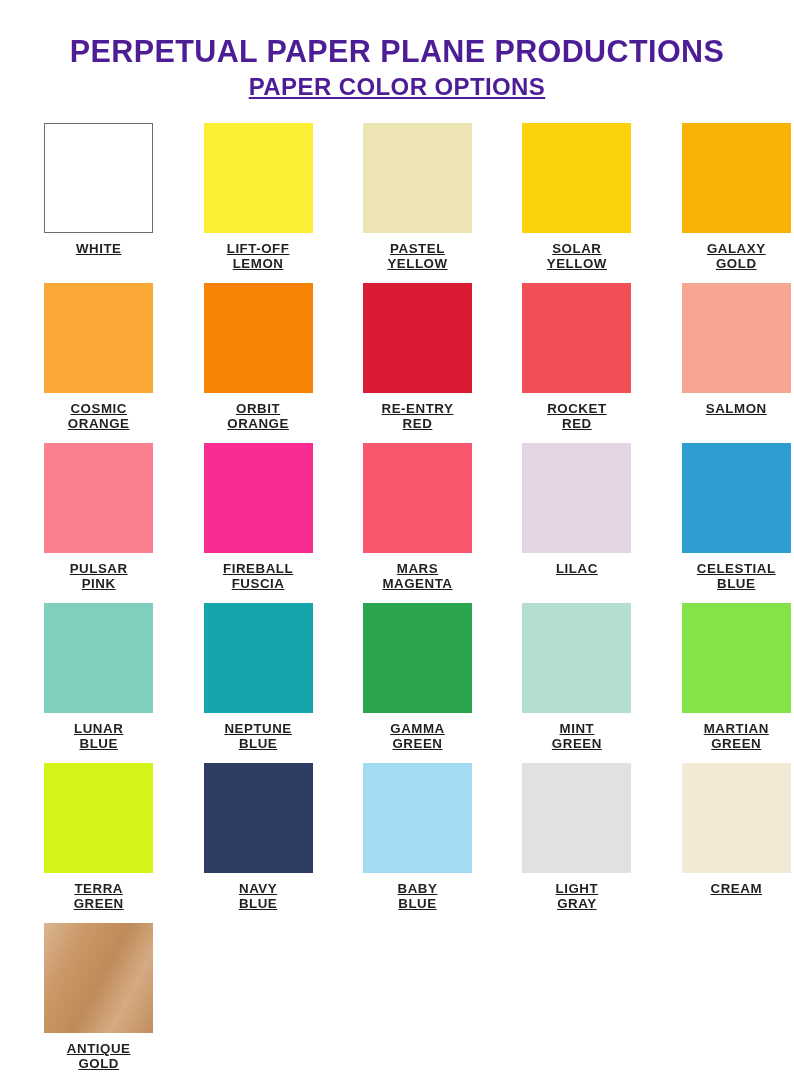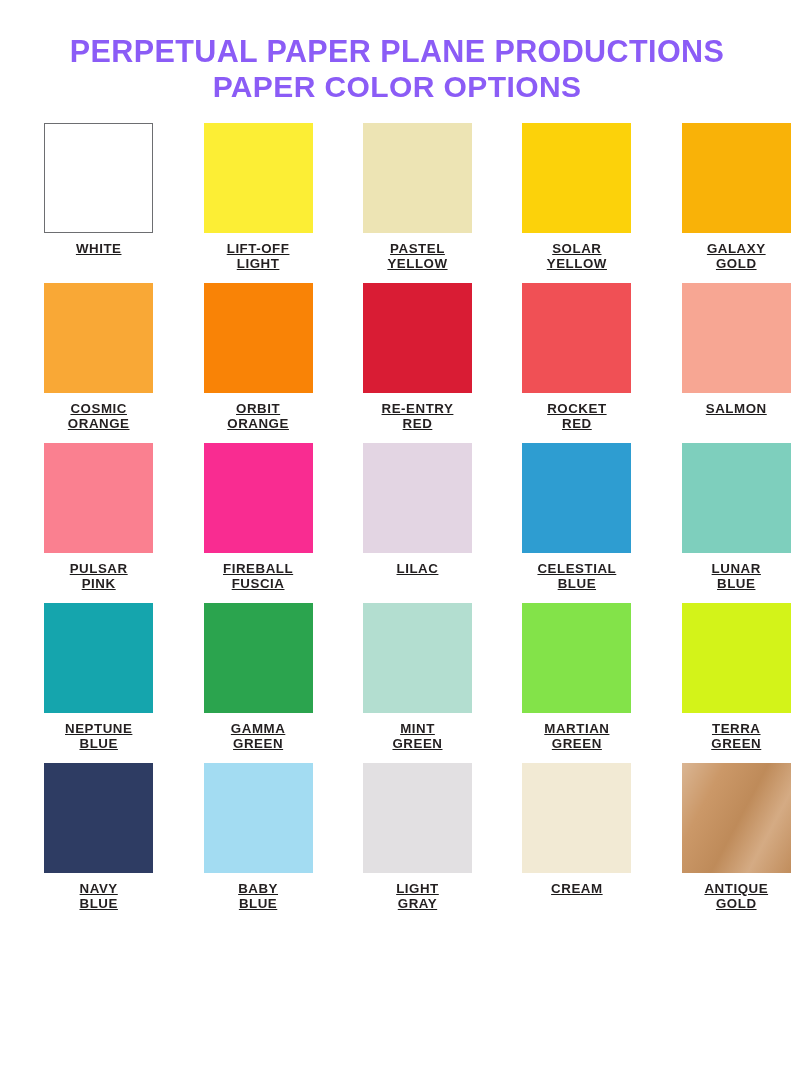--- a/index.html
+++ b/index.html
@@ -24,25 +24,25 @@
   
   .heading {
     padding-top: 33px;
     text-align: center;
   }
   .heading .line {
     font-size: 30.5px;
     font-weight: bold;
     letter-spacing: 0.4px;
     line-height: 36px;
-    color: #8b5cf6;
+    color: #4c1d95;
     white-space: nowrap;
   }
   .heading .line1 { font-size: 30.5px; }
-  .heading .line2 { font-size: 30px; }
+  .heading .line2 { font-size: 24px; text-decoration: underline; }
 
   
   .grid {
     margin-top: 18px;
     display: grid;
     grid-template-columns: repeat(5, 159.4px);
     grid-auto-rows: 160px;
     justify-content: start;
     padding-left: 19px;
     text-decoration: underline;
@@ -112,21 +112,21 @@
   </div>
 
   <div class="grid">
       <div class="cell">
         <div class="swatch bordered" style="background: rgb(255, 255, 255);"></div>
         <div class="label">WHITE</div>
       </div>
       <div class="cell">
         <div class="swatch" style="background: rgb(252, 238, 53);"></div>
         <div class="label">LIFT-OFF
-LIGHT</div>
+LEMON</div>
       </div>
       <div class="cell">
         <div class="swatch" style="background: rgb(237, 228, 180);"></div>
         <div class="label">PASTEL
 YELLOW</div>
       </div>
       <div class="cell">
         <div class="swatch" style="background: rgb(252, 210, 10);"></div>
         <div class="label">SOLAR
 YELLOW</div>
@@ -162,20 +162,25 @@
       </div>
       <div class="cell">
         <div class="swatch" style="background: rgb(250, 128, 144);"></div>
         <div class="label">PULSAR
 PINK</div>
       </div>
       <div class="cell">
         <div class="swatch" style="background: rgb(249, 44, 145);"></div>
         <div class="label">FIREBALL
 FUSCIA</div>
+      </div>
+      <div class="cell">
+        <div class="swatch" style="background: rgb(249, 87, 110);"></div>
+        <div class="label">MARS
+MAGENTA</div>
       </div>
       <div class="cell">
         <div class="swatch" style="background: rgb(227, 213, 227);"></div>
         <div class="label">LILAC</div>
       </div>
       <div class="cell">
         <div class="swatch" style="background: rgb(46, 157, 209);"></div>
         <div class="label">CELESTIAL
 BLUE</div>
       </div>

